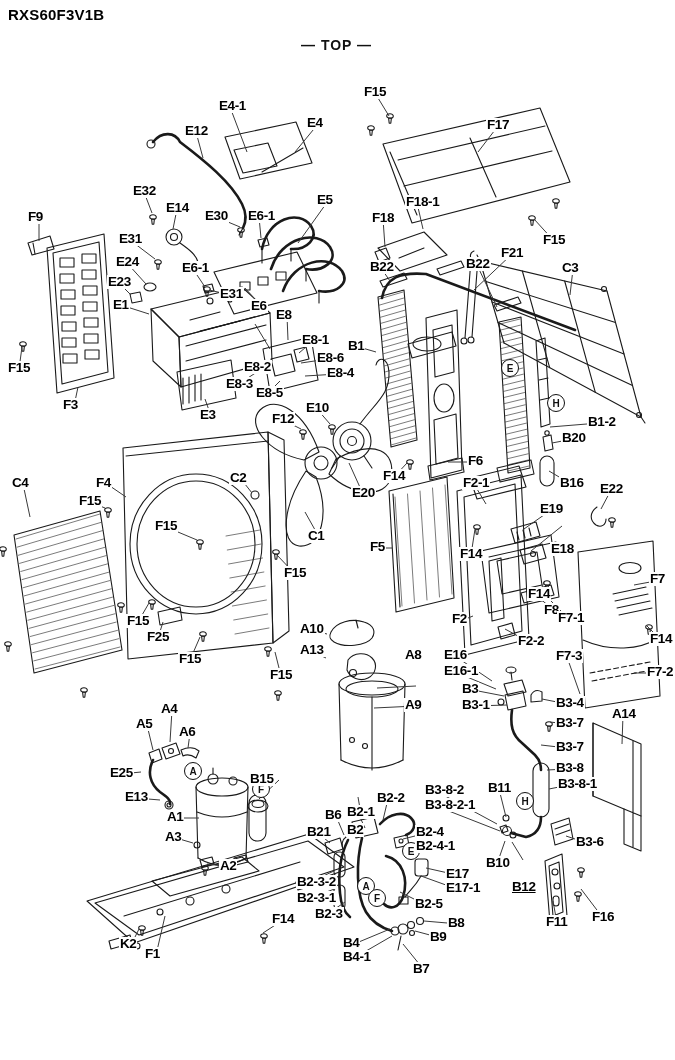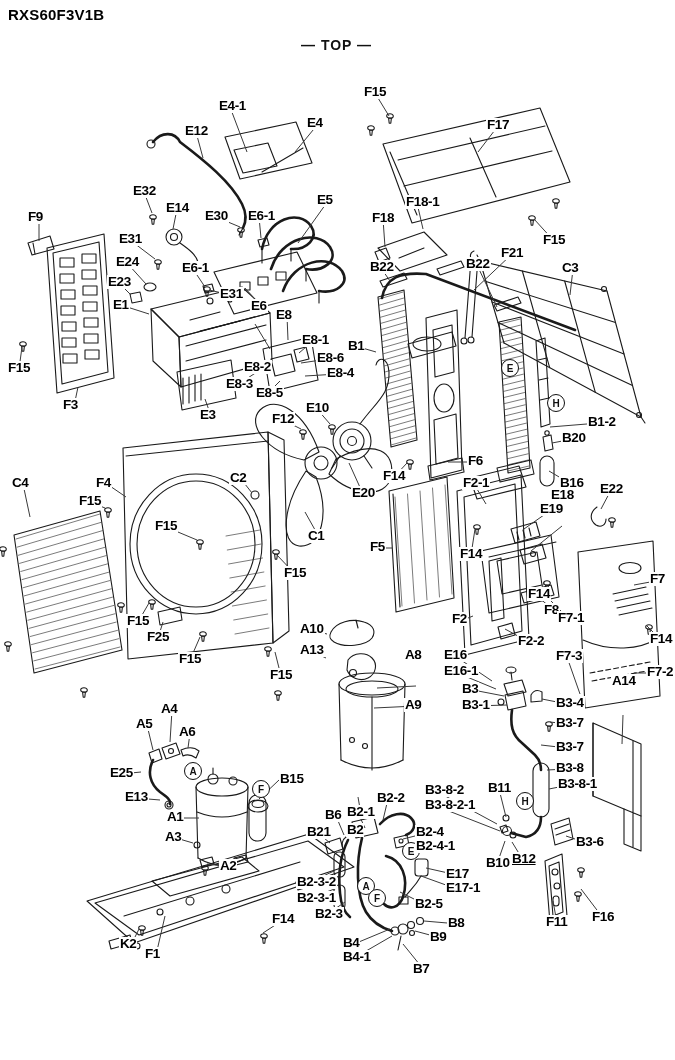--- a/index.html
+++ b/index.html
@@ -658,21 +658,21 @@
     <div class="lbl" style="left: 229px; top: 471px;">C2</div>
     <div class="lbl" style="left: 351px; top: 486px;">E20</div>
     <div class="lbl" style="left: 307px; top: 529px;">C1</div>
     <div class="lbl" style="left: 369px; top: 540px;">F5</div>
     <div class="lbl" style="left: 467px; top: 454px;">F6</div>
     <div class="lbl" style="left: 382px; top: 469px;">F14</div>
     <div class="lbl" style="left: 462px; top: 476px;">F2-1</div>
     <div class="lbl" style="left: 559px; top: 476px;">B16</div>
     <div class="lbl" style="left: 599px; top: 482px;">E22</div>
     <div class="lbl" style="left: 539px; top: 502px;">E19</div>
-    <div class="lbl" style="left: 550px; top: 488px;">E18</div>
+    <div class="lbl" style="left: 550px; top: 542px;">E18</div>
     <div class="lbl" style="left: 459px; top: 547px;">F14</div>
     <div class="lbl" style="left: 154px; top: 519px;">F15</div>
     <div class="lbl" style="left: 283px; top: 566px;">F15</div>
     <div class="lbl" style="left: 126px; top: 614px;">F15</div>
     <div class="lbl" style="left: 146px; top: 630px;">F25</div>
     <div class="lbl" style="left: 178px; top: 652px;">F15</div>
     <div class="lbl" style="left: 269px; top: 668px;">F15</div>
     <div class="lbl" style="left: 543px; top: 603px;">F8</div>
     <div class="lbl" style="left: 557px; top: 611px;">F7-1</div>
     <div class="lbl" style="left: 649px; top: 572px;">F7</div>
@@ -688,28 +688,28 @@
     <div class="lbl" style="left: 299px; top: 643px;">A13</div>
     <div class="lbl" style="left: 404px; top: 648px;">A8</div>
     <div class="lbl" style="left: 404px; top: 698px;">A9</div>
     <div class="lbl" style="left: 461px; top: 682px;">B3</div>
     <div class="lbl" style="left: 461px; top: 698px;">B3-1</div>
     <div class="lbl" style="left: 555px; top: 696px;">B3-4</div>
     <div class="lbl" style="left: 555px; top: 716px;">B3-7</div>
     <div class="lbl" style="left: 555px; top: 740px;">B3-7</div>
     <div class="lbl" style="left: 555px; top: 761px;">B3-8</div>
     <div class="lbl" style="left: 557px; top: 777px;">B3-8-1</div>
-    <div class="lbl" style="left: 611px; top: 674px;">A14</div>
+    <div class="lbl" style="left: 611px; top: 707px;">A14</div>
     <div class="lbl" style="left: 424px; top: 783px;">B3-8-2</div>
     <div class="lbl" style="left: 424px; top: 798px;">B3-8-2-1</div>
     <div class="lbl" style="left: 487px; top: 781px;">B11</div>
     <div class="lbl" style="left: 415px; top: 825px;">B2-4</div>
     <div class="lbl" style="left: 415px; top: 839px;">B2-4-1</div>
     <div class="lbl" style="left: 485px; top: 856px;">B10</div>
-    <div class="lbl" style="left: 511px; top: 852px; text-decoration: underline;">B12</div>
+    <div class="lbl" style="left: 511px; top: 880px; text-decoration: underline;">B12</div>
     <div class="lbl" style="left: 575px; top: 835px;">B3-6</div>
     <div class="lbl" style="left: 445px; top: 867px;">E17</div>
     <div class="lbl" style="left: 445px; top: 881px;">E17-1</div>
     <div class="lbl" style="left: 346px; top: 814px; margin-top: 9px;">B2</div>
     <div class="lbl" style="left: 376px; top: 791px;">B2-2</div>
     <div class="lbl" style="left: 324px; top: 808px;">B6</div>
     <div class="lbl" style="left: 346px; top: 805px;">B2-1</div>
     <div class="lbl" style="left: 306px; top: 825px;">B21</div>
     <div class="lbl" style="left: 296px; top: 875px;">B2-3-2</div>
     <div class="lbl" style="left: 296px; top: 891px;">B2-3-1</div>
@@ -721,21 +721,21 @@
     <div class="lbl" style="left: 342px; top: 950px;">B4-1</div>
     <div class="lbl" style="left: 412px; top: 962px;">B7</div>
     <div class="lbl" style="left: 160px; top: 702px;">A4</div>
     <div class="lbl" style="left: 135px; top: 717px;">A5</div>
     <div class="lbl" style="left: 178px; top: 725px;">A6</div>
     <div class="lbl" style="left: 109px; top: 766px;">E25</div>
     <div class="lbl" style="left: 124px; top: 790px;">E13</div>
     <div class="lbl" style="left: 166px; top: 810px;">A1</div>
     <div class="lbl" style="left: 164px; top: 830px;">A3</div>
     <div class="lbl" style="left: 219px; top: 859px;">A2</div>
-    <div class="lbl" style="left: 279px; top: 772px;">B15</div>
+    <div class="lbl" style="left: 249px; top: 772px;">B15</div>
     <div class="lbl" style="left: 119px; top: 937px;">K2</div>
     <div class="lbl" style="left: 144px; top: 947px;">F1</div>
     <div class="lbl" style="left: 271px; top: 912px;">F14</div>
     <div class="lbl" style="left: 545px; top: 915px;">F11</div>
     <div class="lbl" style="left: 591px; top: 910px;">F16</div>
     <div class="lbl" style="left: 587px; top: 415px;">B1-2</div>
     <div class="lbl" style="left: 561px; top: 431px;">B20</div>
     <div class="marker" style="left: 501px; top: 359px;">E</div>
     <div class="marker" style="left: 547px; top: 394px;">H</div>
     <div class="marker" style="left: 184px; top: 762px;">A</div>

